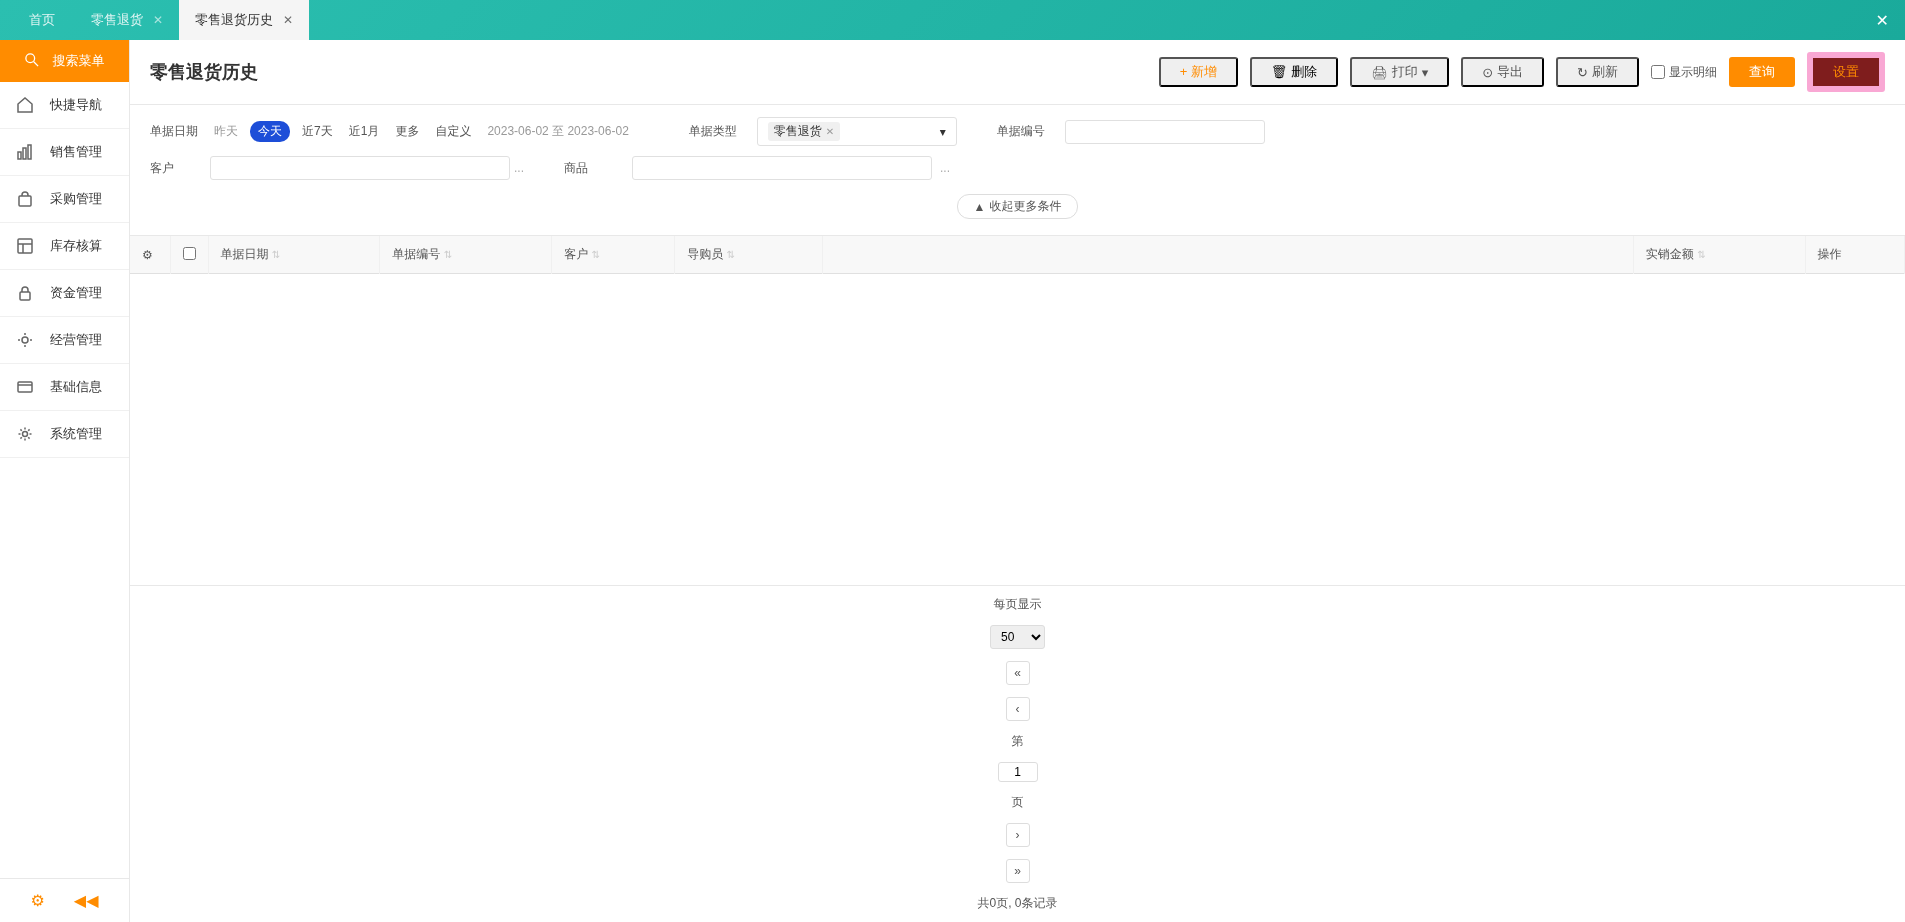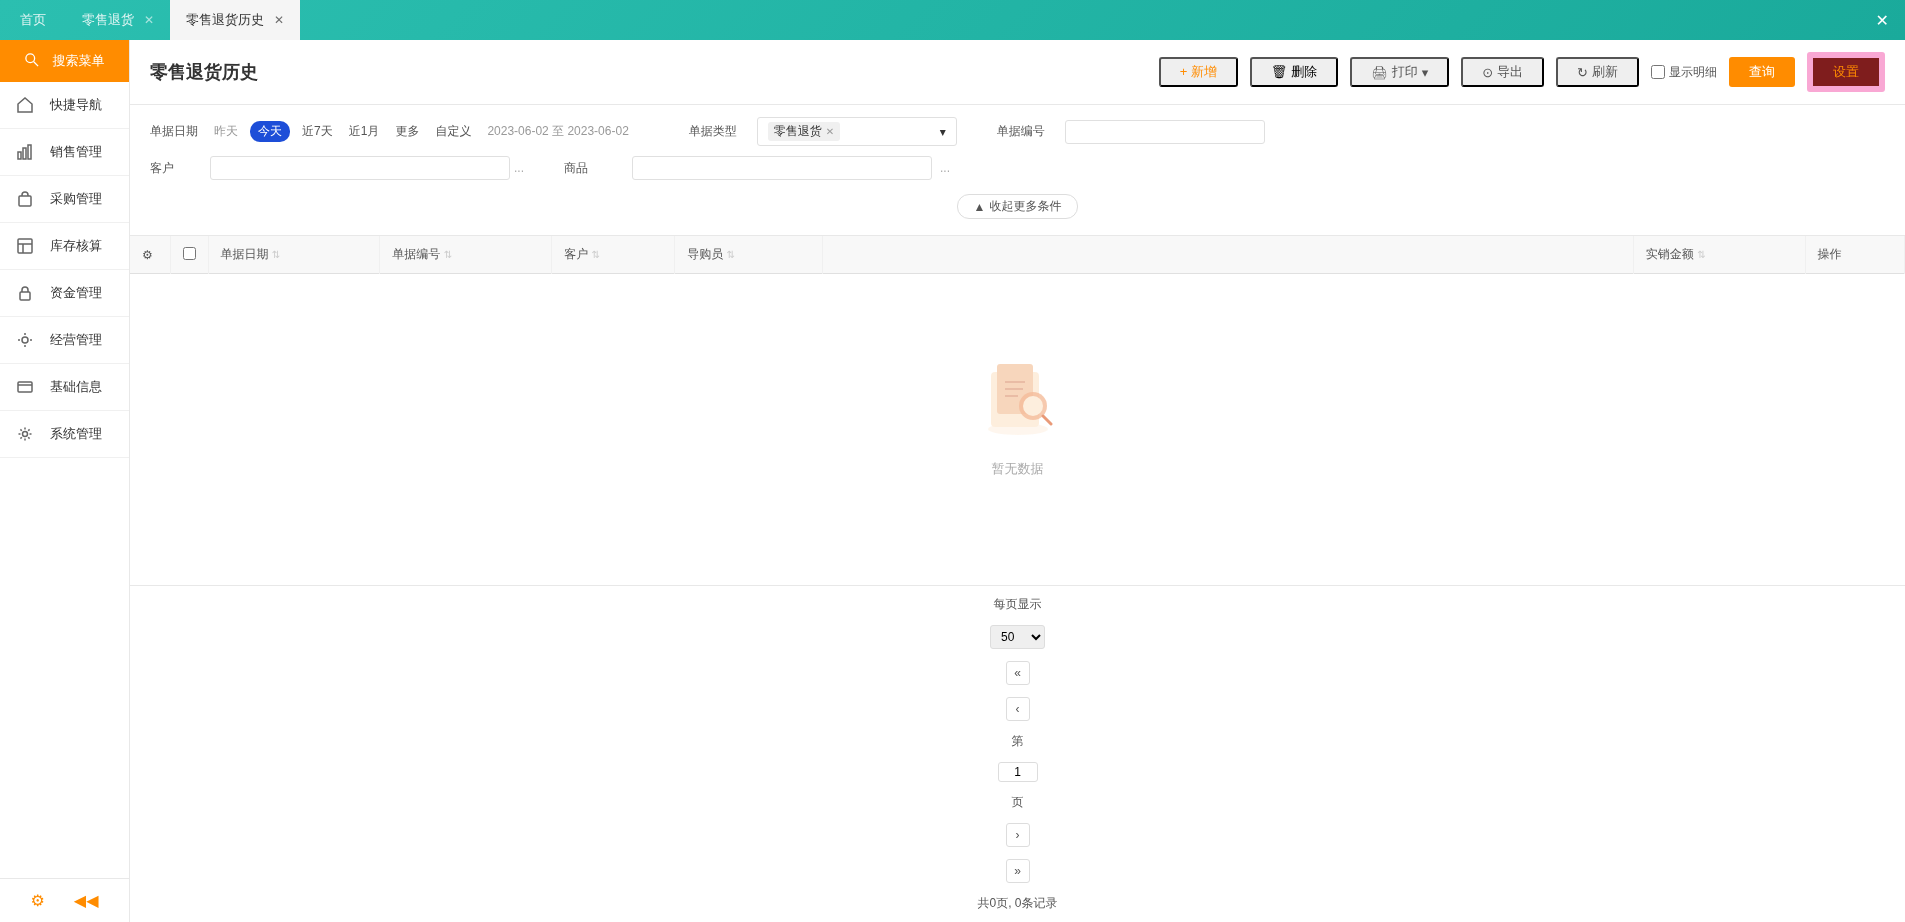--- a/index.html
+++ b/index.html
@@ -16,21 +16,21 @@
     .tab-item {
       display: flex; align-items: center; padding: 0 16px; cursor: pointer;
       color: rgba(255,255,255,0.85); font-size: 13px; gap: 6px; position: relative;
     }
     .tab-item.active {
       background: #f5f5f5; color: #333;
     }
     .tab-item .close-btn {
       font-size: 12px; opacity: 0.7; cursor: pointer; margin-left: 4px;
     }
-    .tab-item.home { padding: 0 20px; }
+    .tab-item.home { padding: 0 20px; margin-left: 9px; }
     .top-bar-right {
       margin-left: auto; display: flex; align-items: center; padding-right: 16px; color: white; font-size: 13px;
     }
     .close-window { cursor: pointer; font-size: 16px; color: white; }
 
     
     .main-layout {
       display: flex; flex: 1; overflow: hidden;
     }
 
@@ -397,36 +397,20 @@
             </th>
             <th class="th-ops">
               <span>操作</span>
             </th>
           </tr>
         </thead>
         <tbody>
         </tbody>
       </table>
 
-      <div class="empty-state">
-        <div class="empty-icon">
-          <svg width="90" height="90" viewBox="0 0 90 90" fill="none">
-            <ellipse cx="45" cy="75" rx="30" ry="6" fill="#fde8d0" opacity="0.5"></ellipse>
-            <rect x="18" y="18" width="48" height="55" rx="4" fill="#fde8d0"></rect>
-            <rect x="24" y="10" width="36" height="50" rx="3" fill="#f5c5a0"></rect>
-            <circle cx="60" cy="52" r="14" fill="#f0a070" opacity="0.8"></circle>
-            <circle cx="60" cy="52" r="10" fill="#fde8d0"></circle>
-            <line x1="70" y1="62" x2="78" y2="70" stroke="#e07040" stroke-width="3" stroke-linecap="round"></line>
-            <line x1="32" y1="28" x2="52" y2="28" stroke="#e0a080" stroke-width="2"></line>
-            <line x1="32" y1="35" x2="50" y2="35" stroke="#e0a080" stroke-width="2"></line>
-            <line x1="32" y1="42" x2="45" y2="42" stroke="#e0a080" stroke-width="2"></line>
-          </svg>
-        </div>
-        <span>暂无数据</span>
-      </div>
     </div>
 
     <div class="pagination-bar">
       <span>每页显示</span>
       <select class="page-size-select">
         <option>10</option>
         <option>20</option>
         <option selected="">50</option>
         <option>100</option>
       </select>

